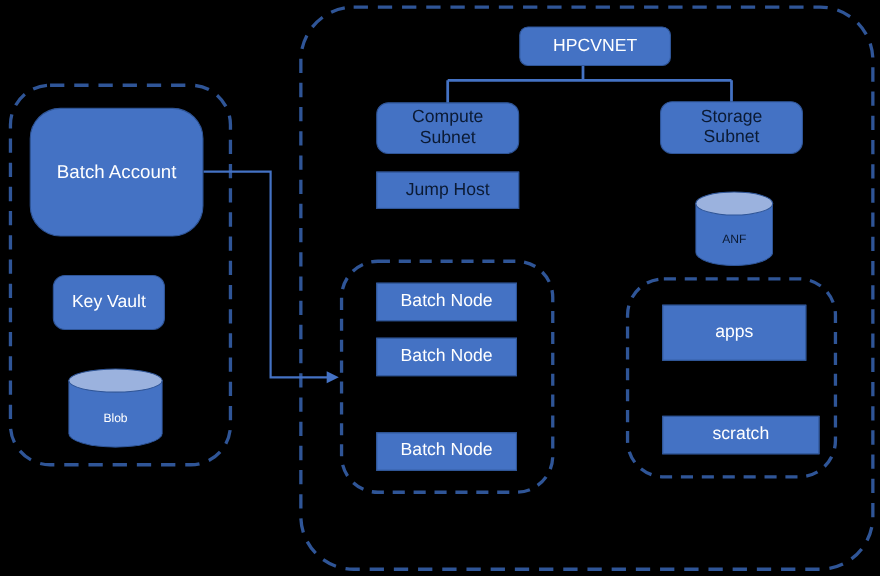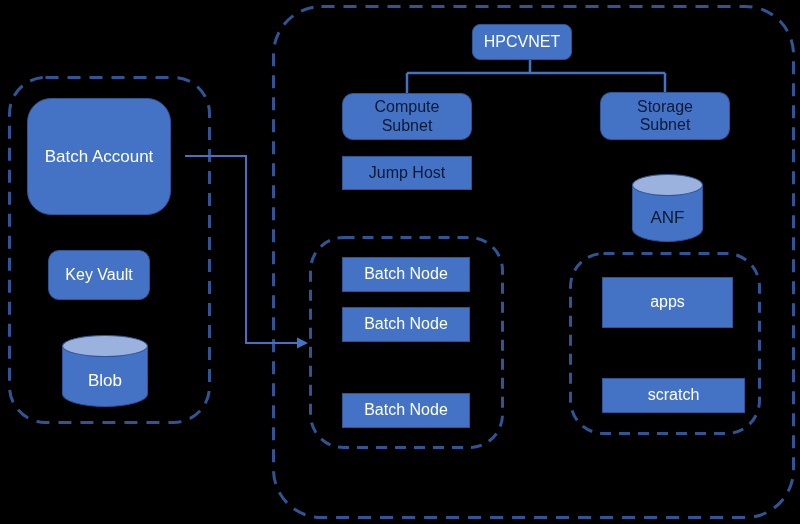--- a/index.html
+++ b/index.html
@@ -73,21 +73,21 @@
     border-radius: 50%;
     box-sizing: border-box;
   }
   .cyl-label {
     position: absolute;
     left: 0; right: 0; top: 20px; bottom: 0;
     display: flex;
     align-items: center;
     justify-content: center;
     color: var(--text-light, #FFFFFF);
-    font-size: 17px;
+    font-size: 11px;
   }
   .cyl-label.dark { color: var(--text-dark, #0B1A33); }
 </style>
 </head>
 <body>
 
 <div class="canvas">
 
   <svg class="underlay" viewBox="0 0 800 524">
 
@@ -95,21 +95,21 @@
     <rect class="dashed-rect" x="273.5" y="6.5" width="520" height="511" rx="48" ry="48" stroke-dasharray="13 9"></rect>
     <rect class="dashed-rect" x="310.5" y="237.5" width="192" height="210" rx="33" ry="33" stroke-dasharray="11 8"></rect>
     <rect class="dashed-rect" x="570.5" y="253.5" width="189" height="180" rx="33" ry="33" stroke-dasharray="11 8"></rect>
 
     <path class="conn" d="M530 58 L530 73 M407 73 L665 73 M407 73 L407 94 M665 73 L665 93"></path>
 
     <path class="conn thin" d="M185 156 L246 156 L246 343 L299 343"></path>
     <polygon class="arrowhead" points="308,343 297,337.5 297,348.5"></polygon>
   </svg>
 
-  <div class="box r-sm" style="left:472px; top:24px; width:100px; height:36px;">
+  <div class="box r-sm" style="left:472px; top:24px; width:138px; height:36px;">
     <span>HPCVNET</span>
   </div>
 
   <div class="box r-md dark" style="left:342px; top:93px; width:130px; height:47px;">
     <span class="wrap2">Compute Subnet</span>
   </div>
 
   <div class="box r-md dark" style="left:600px; top:92px; width:130px; height:48px;">
     <span class="wrap2">Storage Subnet</span>
   </div>
@@ -134,21 +134,21 @@
     <div class="cyl-label dark">ANF</div>
   </div>
 
   <div class="box" style="left:602px; top:277px; width:131px; height:51px;">
     <span>apps</span>
   </div>
   <div class="box" style="left:602px; top:378px; width:143px; height:35px;">
     <span>scratch</span>
   </div>
 
-  <div class="box r-lg" style="left:27px; top:98px; width:144px; height:117px;">
+  <div class="box r-lg" style="left:27px; top:98px; width:158px; height:117px;border-radius:28px;">
     <span>Batch Account</span>
   </div>
 
   <div class="box r-md" style="left:48px; top:250px; width:102px; height:50px;">
     <span>Key Vault</span>
   </div>
 
   <div class="cyl" style="left:62px; top:335px; width:86px; height:72px;">
     <div class="cyl-body"></div>
     <div class="cyl-top"></div>

